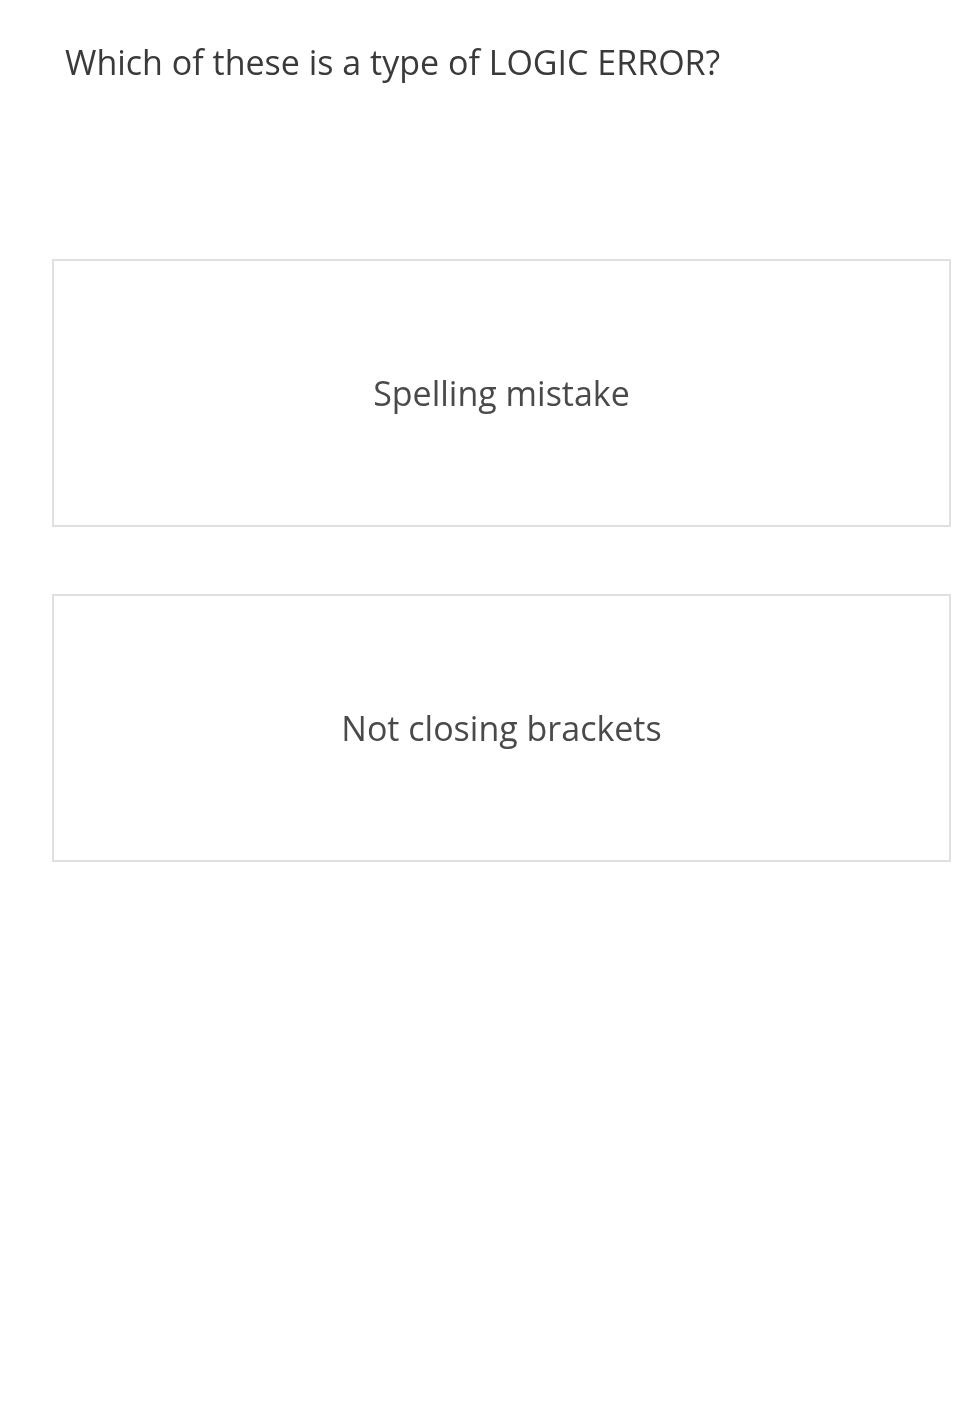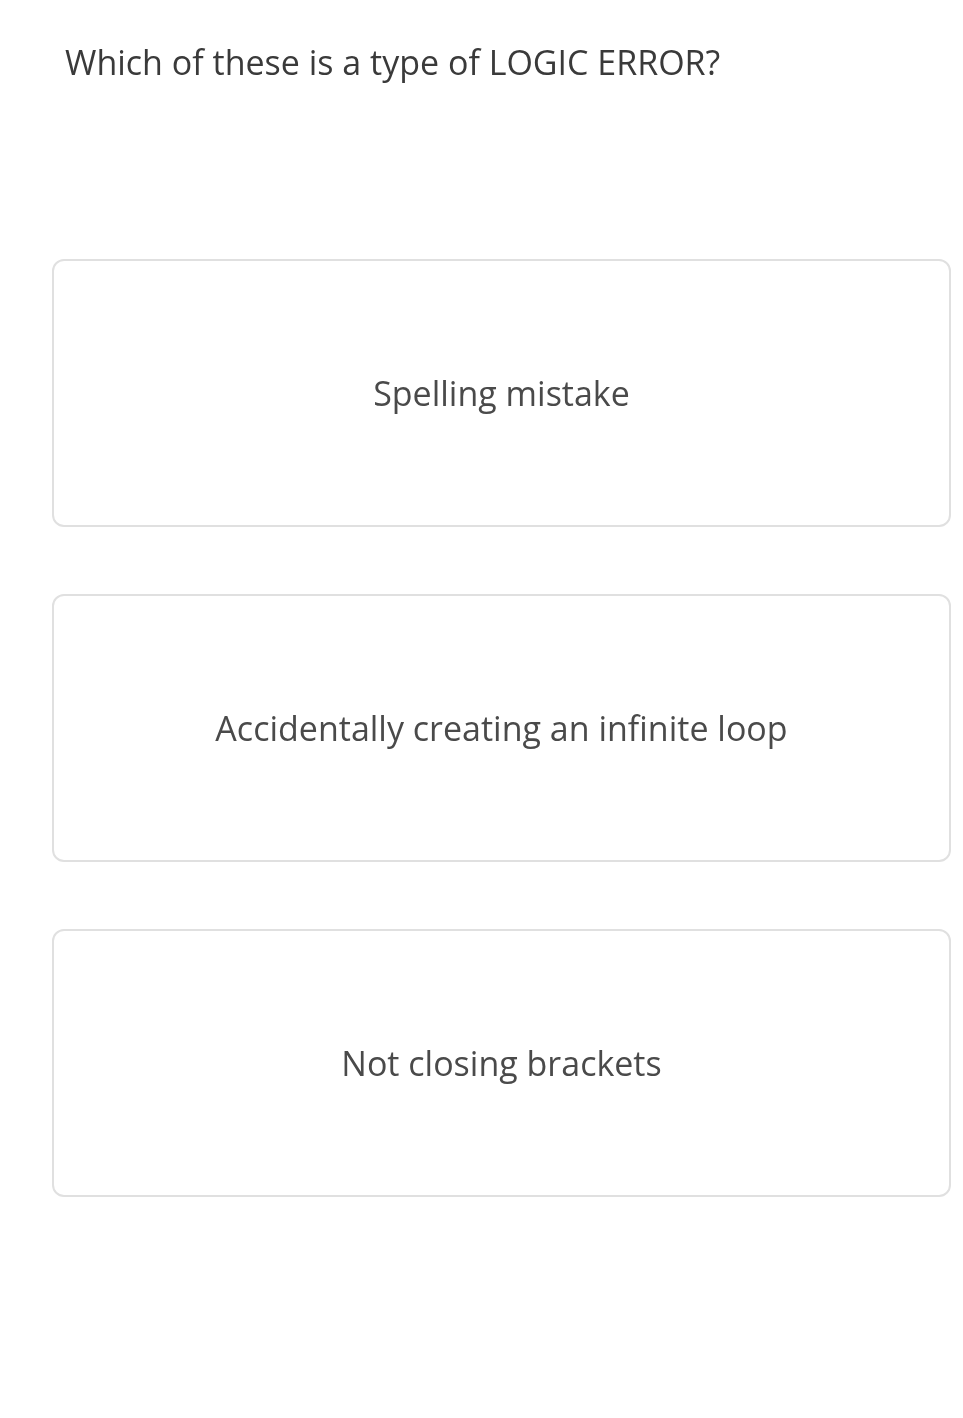--- a/index.html
+++ b/index.html
@@ -22,21 +22,21 @@
       line-height: 1.3;
     }
     .options-container {
       padding: 155px 12px 0 12px;
       display: flex;
       flex-direction: column;
       gap: 47px;
     }
     .option-card {
       border: 2px solid #e0e0e0;
-      border-radius: 12px;
+      border-radius: 0;
       height: 268px;
       display: flex;
       align-items: center;
       justify-content: center;
       background: #ffffff;
       cursor: pointer;
       padding: 20px;
     }
     .option-text {
       font-size: 34px;
@@ -49,18 +49,15 @@
 </head>
 <body>
 
 <div class="question-text">Which of these is a type of LOGIC ERROR?</div>
 
 <div class="options-container">
   <div class="option-card">
     <span class="option-text">Spelling mistake</span>
   </div>
   <div class="option-card">
-    <span class="option-text">Accidentally creating an infinite loop</span>
-  </div>
-  <div class="option-card">
     <span class="option-text">Not closing brackets</span>
   </div>
 </div>
 
 </body></html>

